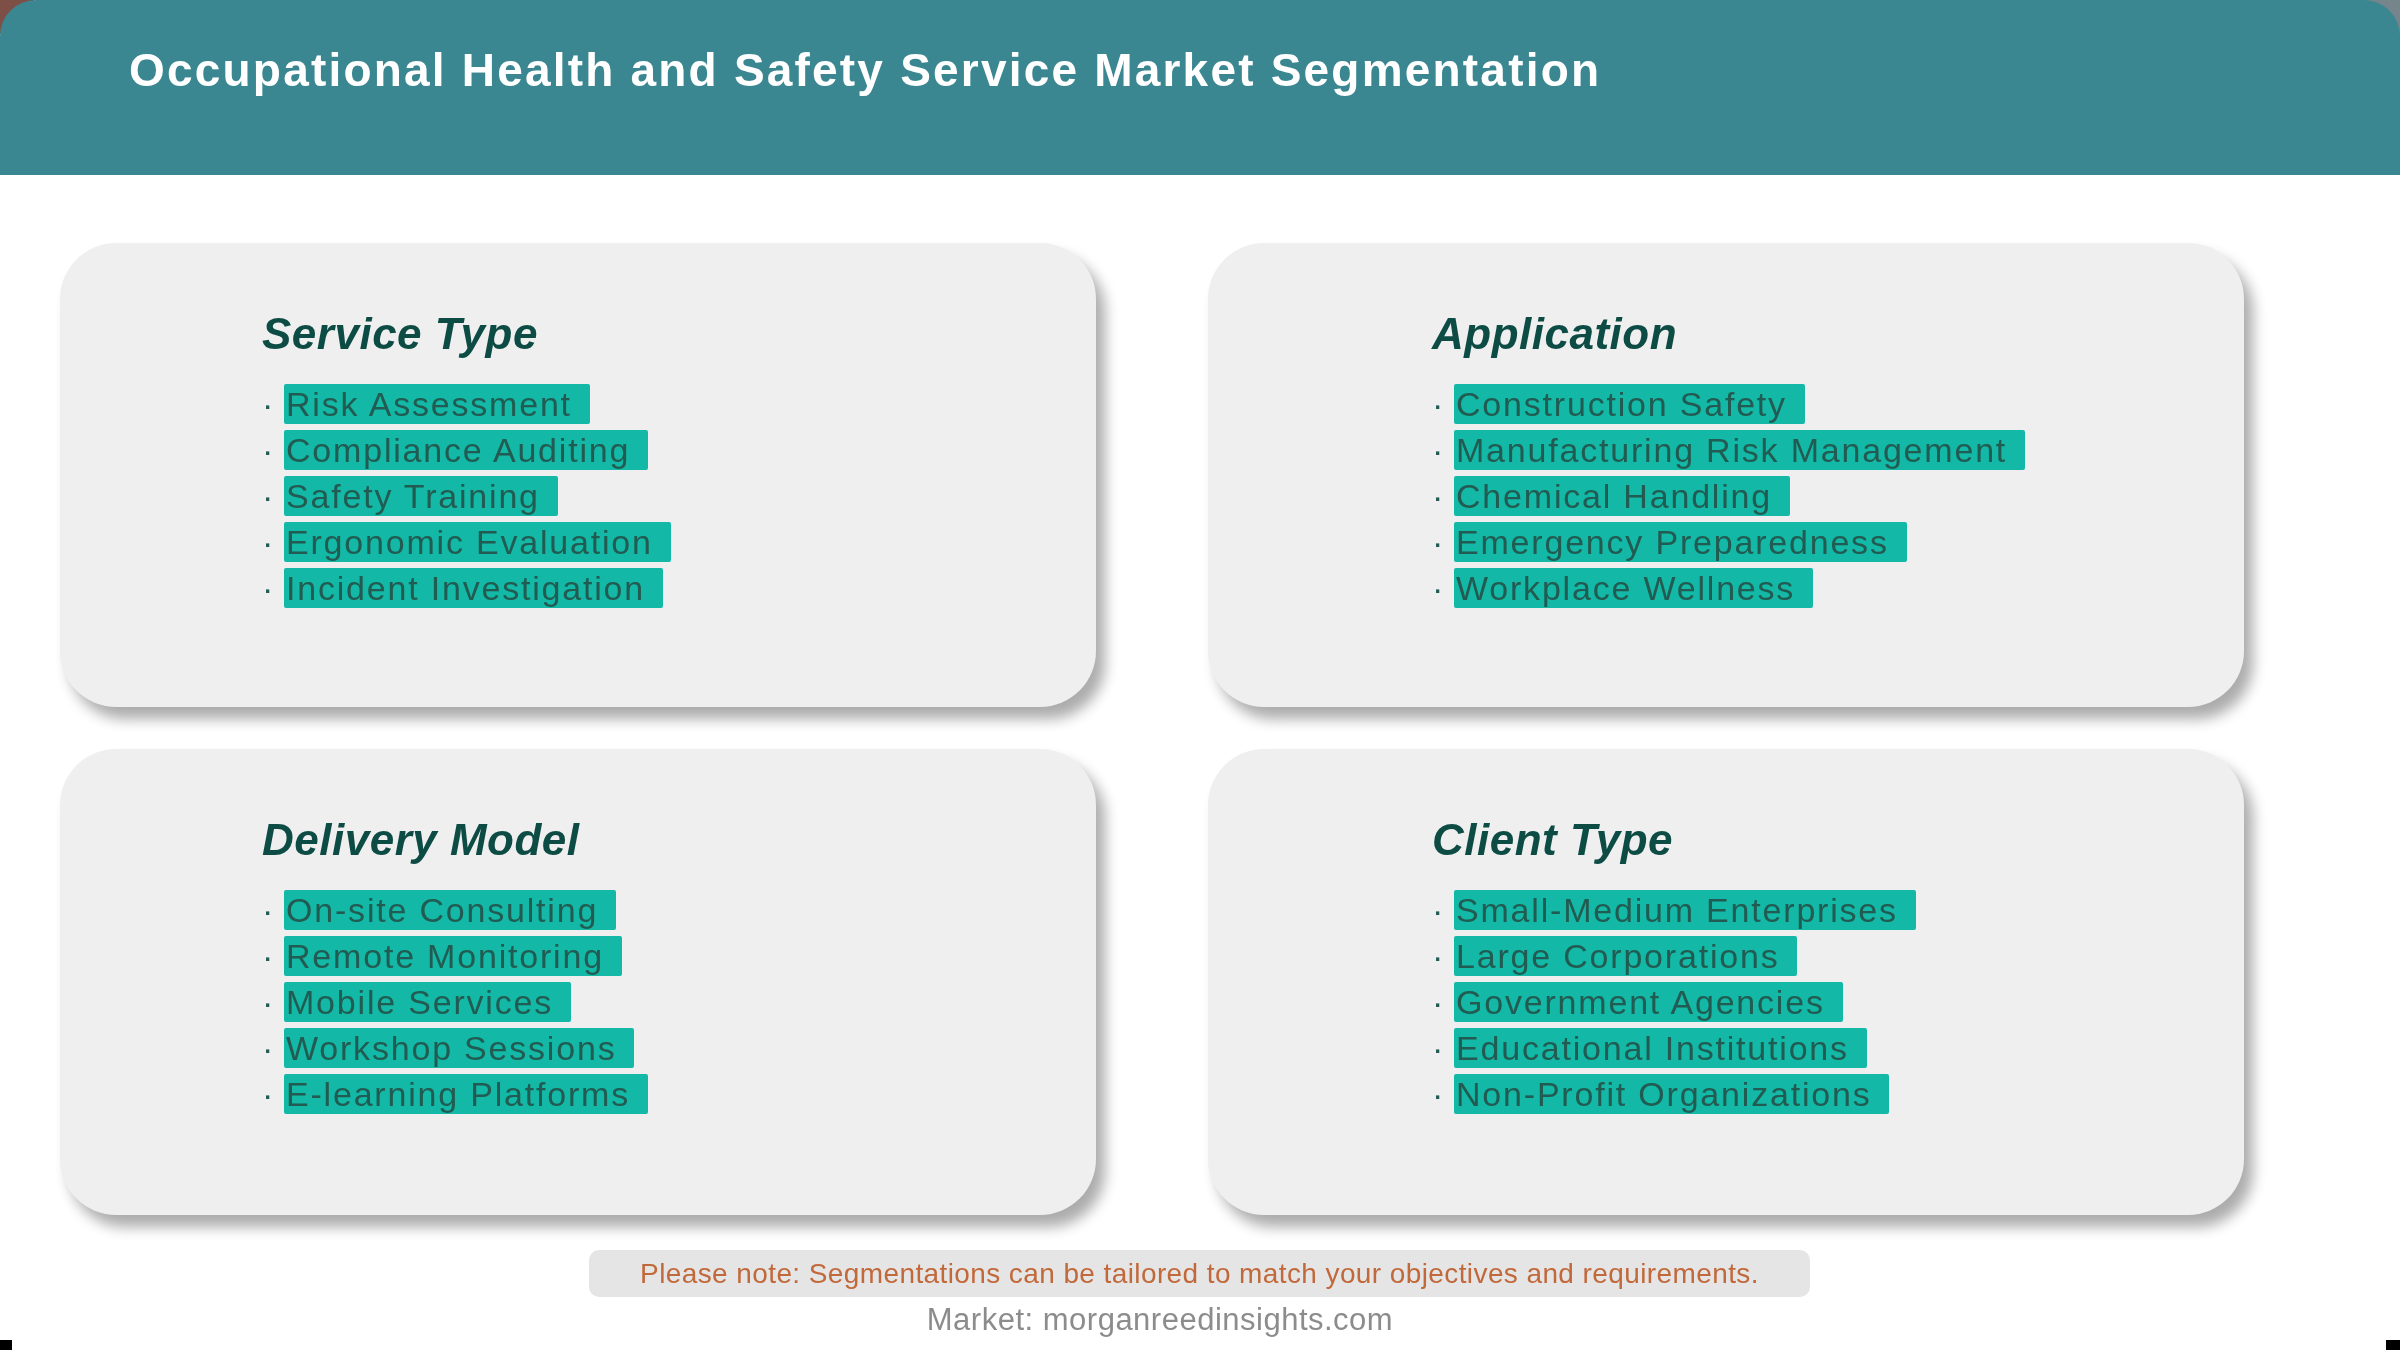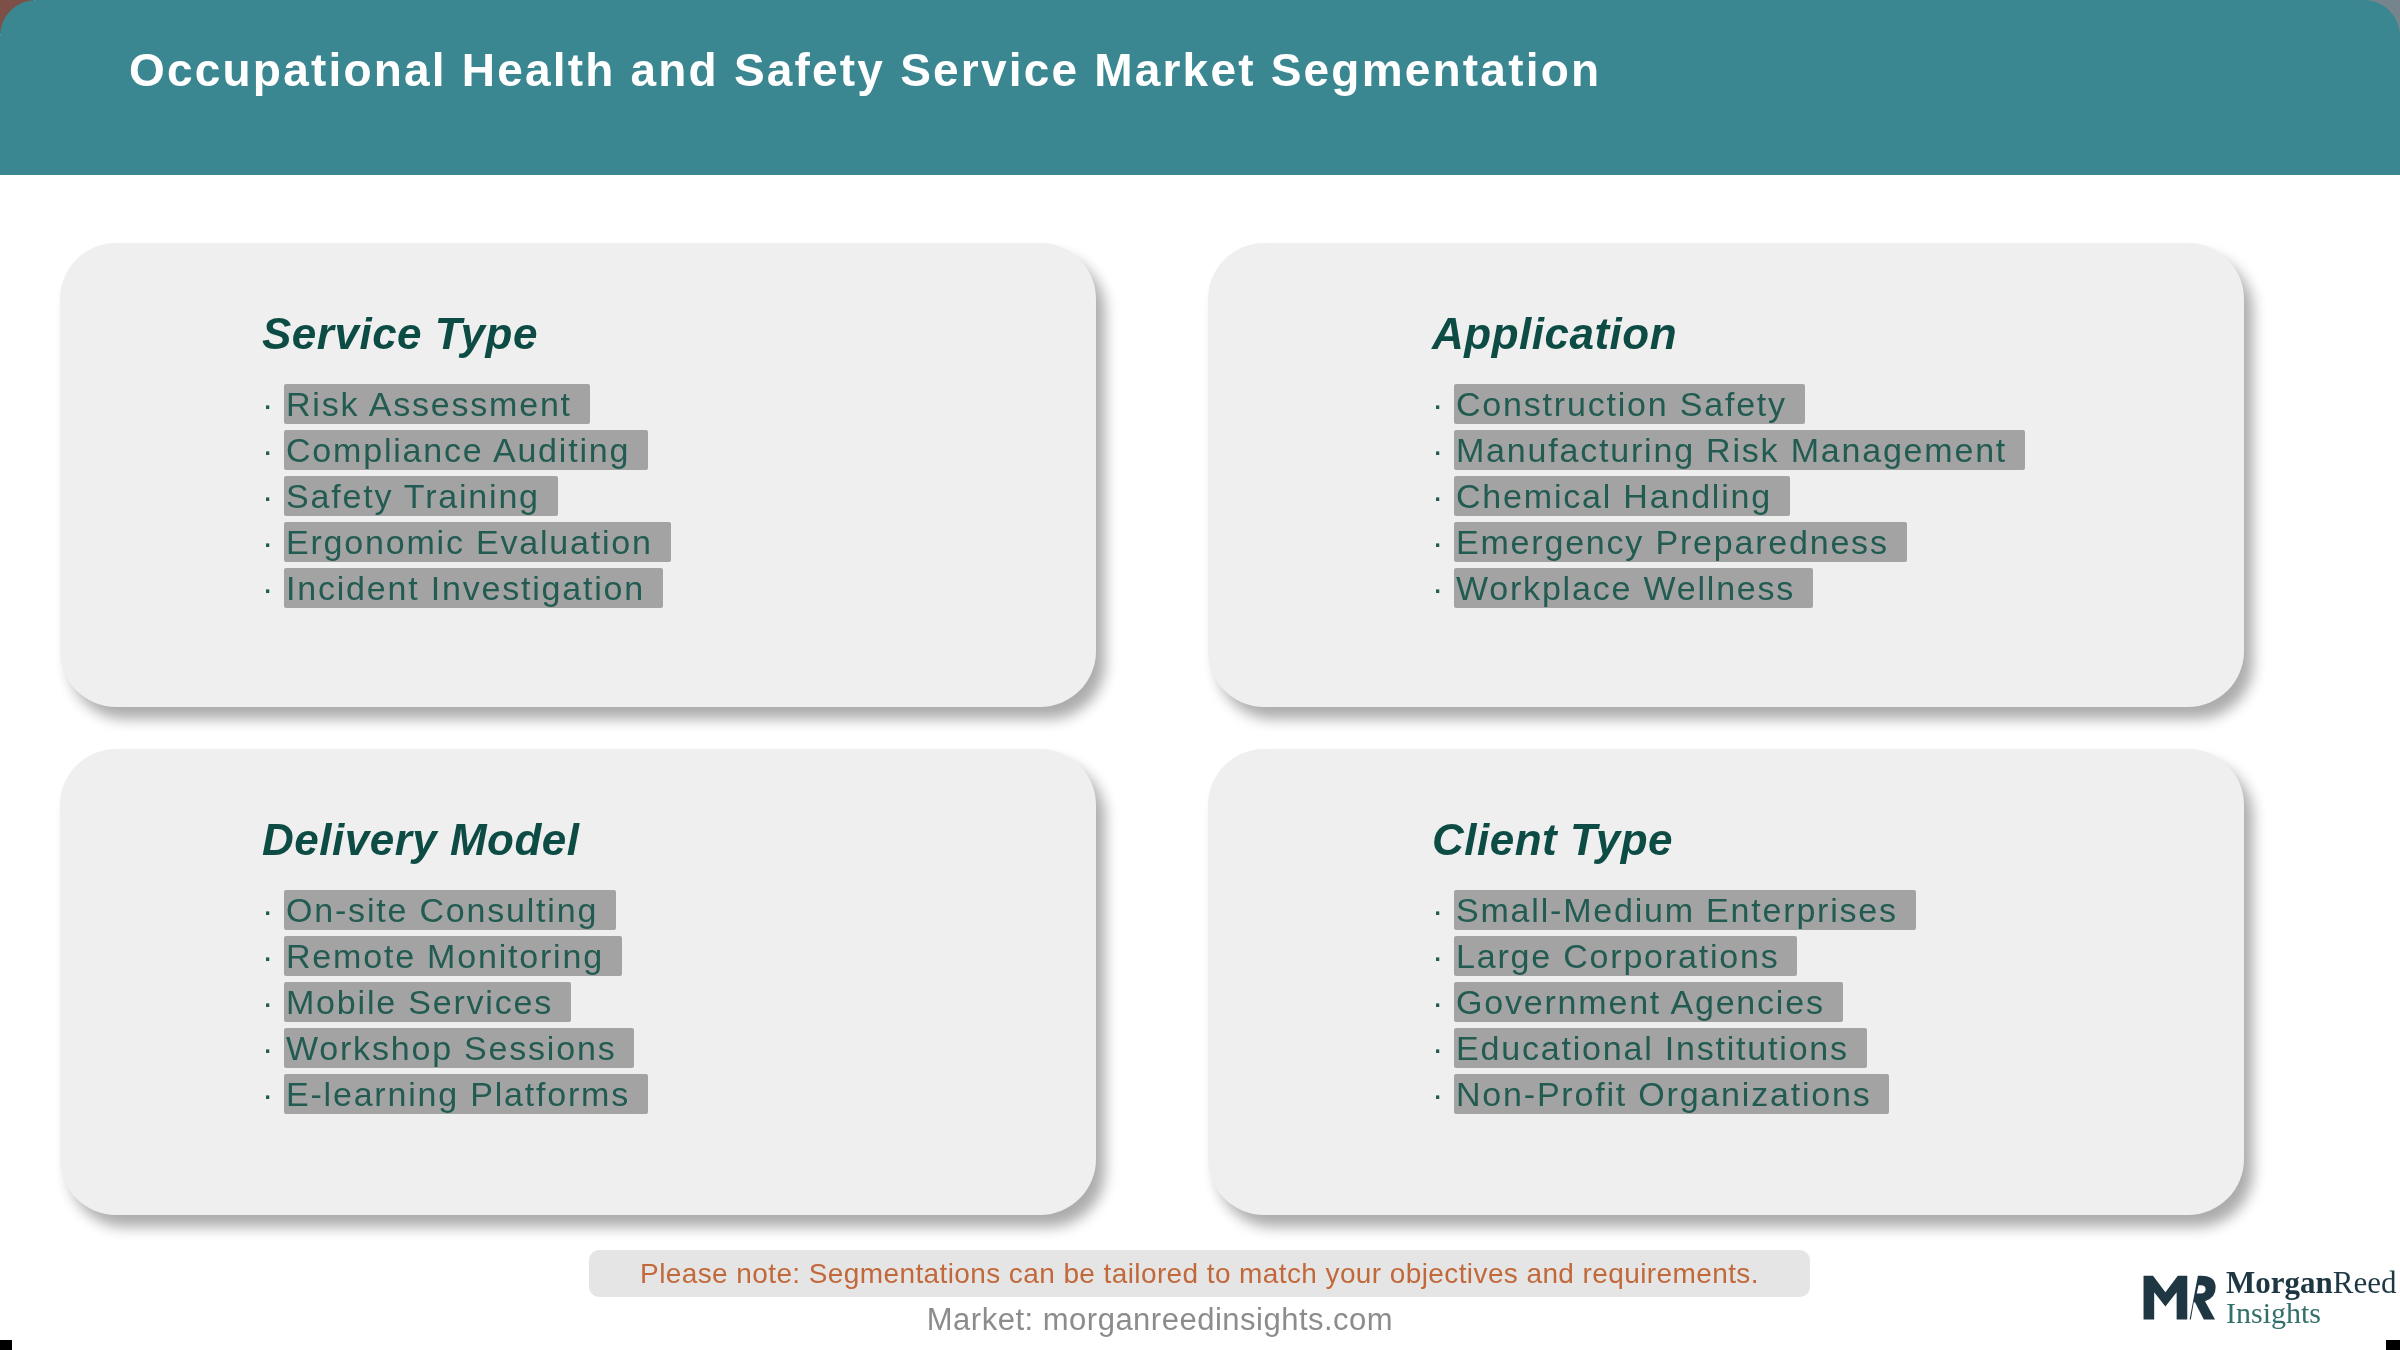--- a/index.html
+++ b/index.html
@@ -25,21 +25,21 @@
   .card-4{left:1208px;top:749px;height:466px;}
   .card-inner{position:absolute;top:0;left:0;right:0;}
   .card-1 .card-inner,.card-3 .card-inner{padding:66px 40px 0 202px;}
   .card-2 .card-inner,.card-4 .card-inner{padding:66px 40px 0 224px;}
   .card-title{margin:0 0 22px 0;color:#0d4c44;font-size:44px;font-weight:700;
               letter-spacing:0.5px;line-height:50px;font-style:italic;}
   .card-list{list-style:none;margin:0;padding:0;}
   .card-list li{font-size:34px;line-height:46px;color:#215b51;letter-spacing:1.8px;
                 white-space:nowrap;}
   .card-list .bullet{display:inline-block;width:22px;color:#215b51;}
-  .card-list .item-text{background:#a3a3a3;padding:1px 18px 1px 2px;border-radius:2px;}
+  .card-list .item-text{background:#14b8a6;padding:1px 18px 1px 2px;border-radius:2px;}
 
   
   .note-bar{position:absolute;left:589px;top:1250px;width:1221px;height:47px;background:#e5e5e5;
             border-radius:10px;display:flex;align-items:center;justify-content:center;}
   .note-text{color:#c2693b;font-size:28px;letter-spacing:0.4px;white-space:nowrap;}
 
   
   .source-line{position:absolute;left:0;top:1302px;width:2320px;text-align:center;
                color:#8c8c8c;font-size:31px;letter-spacing:0.5px;}
 
@@ -118,28 +118,17 @@
         </ul>
     </div>
   </div>
 
   <div class="note-bar">
     <span class="note-text">Please note: Segmentations can be tailored to match your objectives and requirements.</span>
   </div>
 
   <div class="source-line">Market: morganreedinsights.com</div>
 
-  <div class="logo">
-    <svg class="logo-mark" viewBox="0 0 132 84" xmlns="http://www.w3.org/2000/svg">
-      <polygon fill="#1e3743" points="6,80 6,6 22,6 43,34 64,6 80,6 80,80 62,80 62,34 43,58 24,34 24,80"></polygon>
-      <path fill="#1e3743" stroke="#ffffff" stroke-width="5" paint-order="stroke" d="M84 80 L98 6 H104 Q128 6 128 26 Q128 44 110 49 L127 80 H108 L93 51 H91 L86 80 Z
-           M99 22 L96 36 H103 Q111 36 111 29 Q111 22 103 22 Z"></path>
-    </svg>
-    <div class="logo-words">
-      <div class="logo-name"><span class="bold">Morgan</span><span>Reed</span></div>
-      <div class="logo-sub">Insights</div>
-    </div>
-  </div>
 
   <div class="mark-bl"></div>
   <div class="mark-br"></div>
 
 </div>
 
 </body></html>

